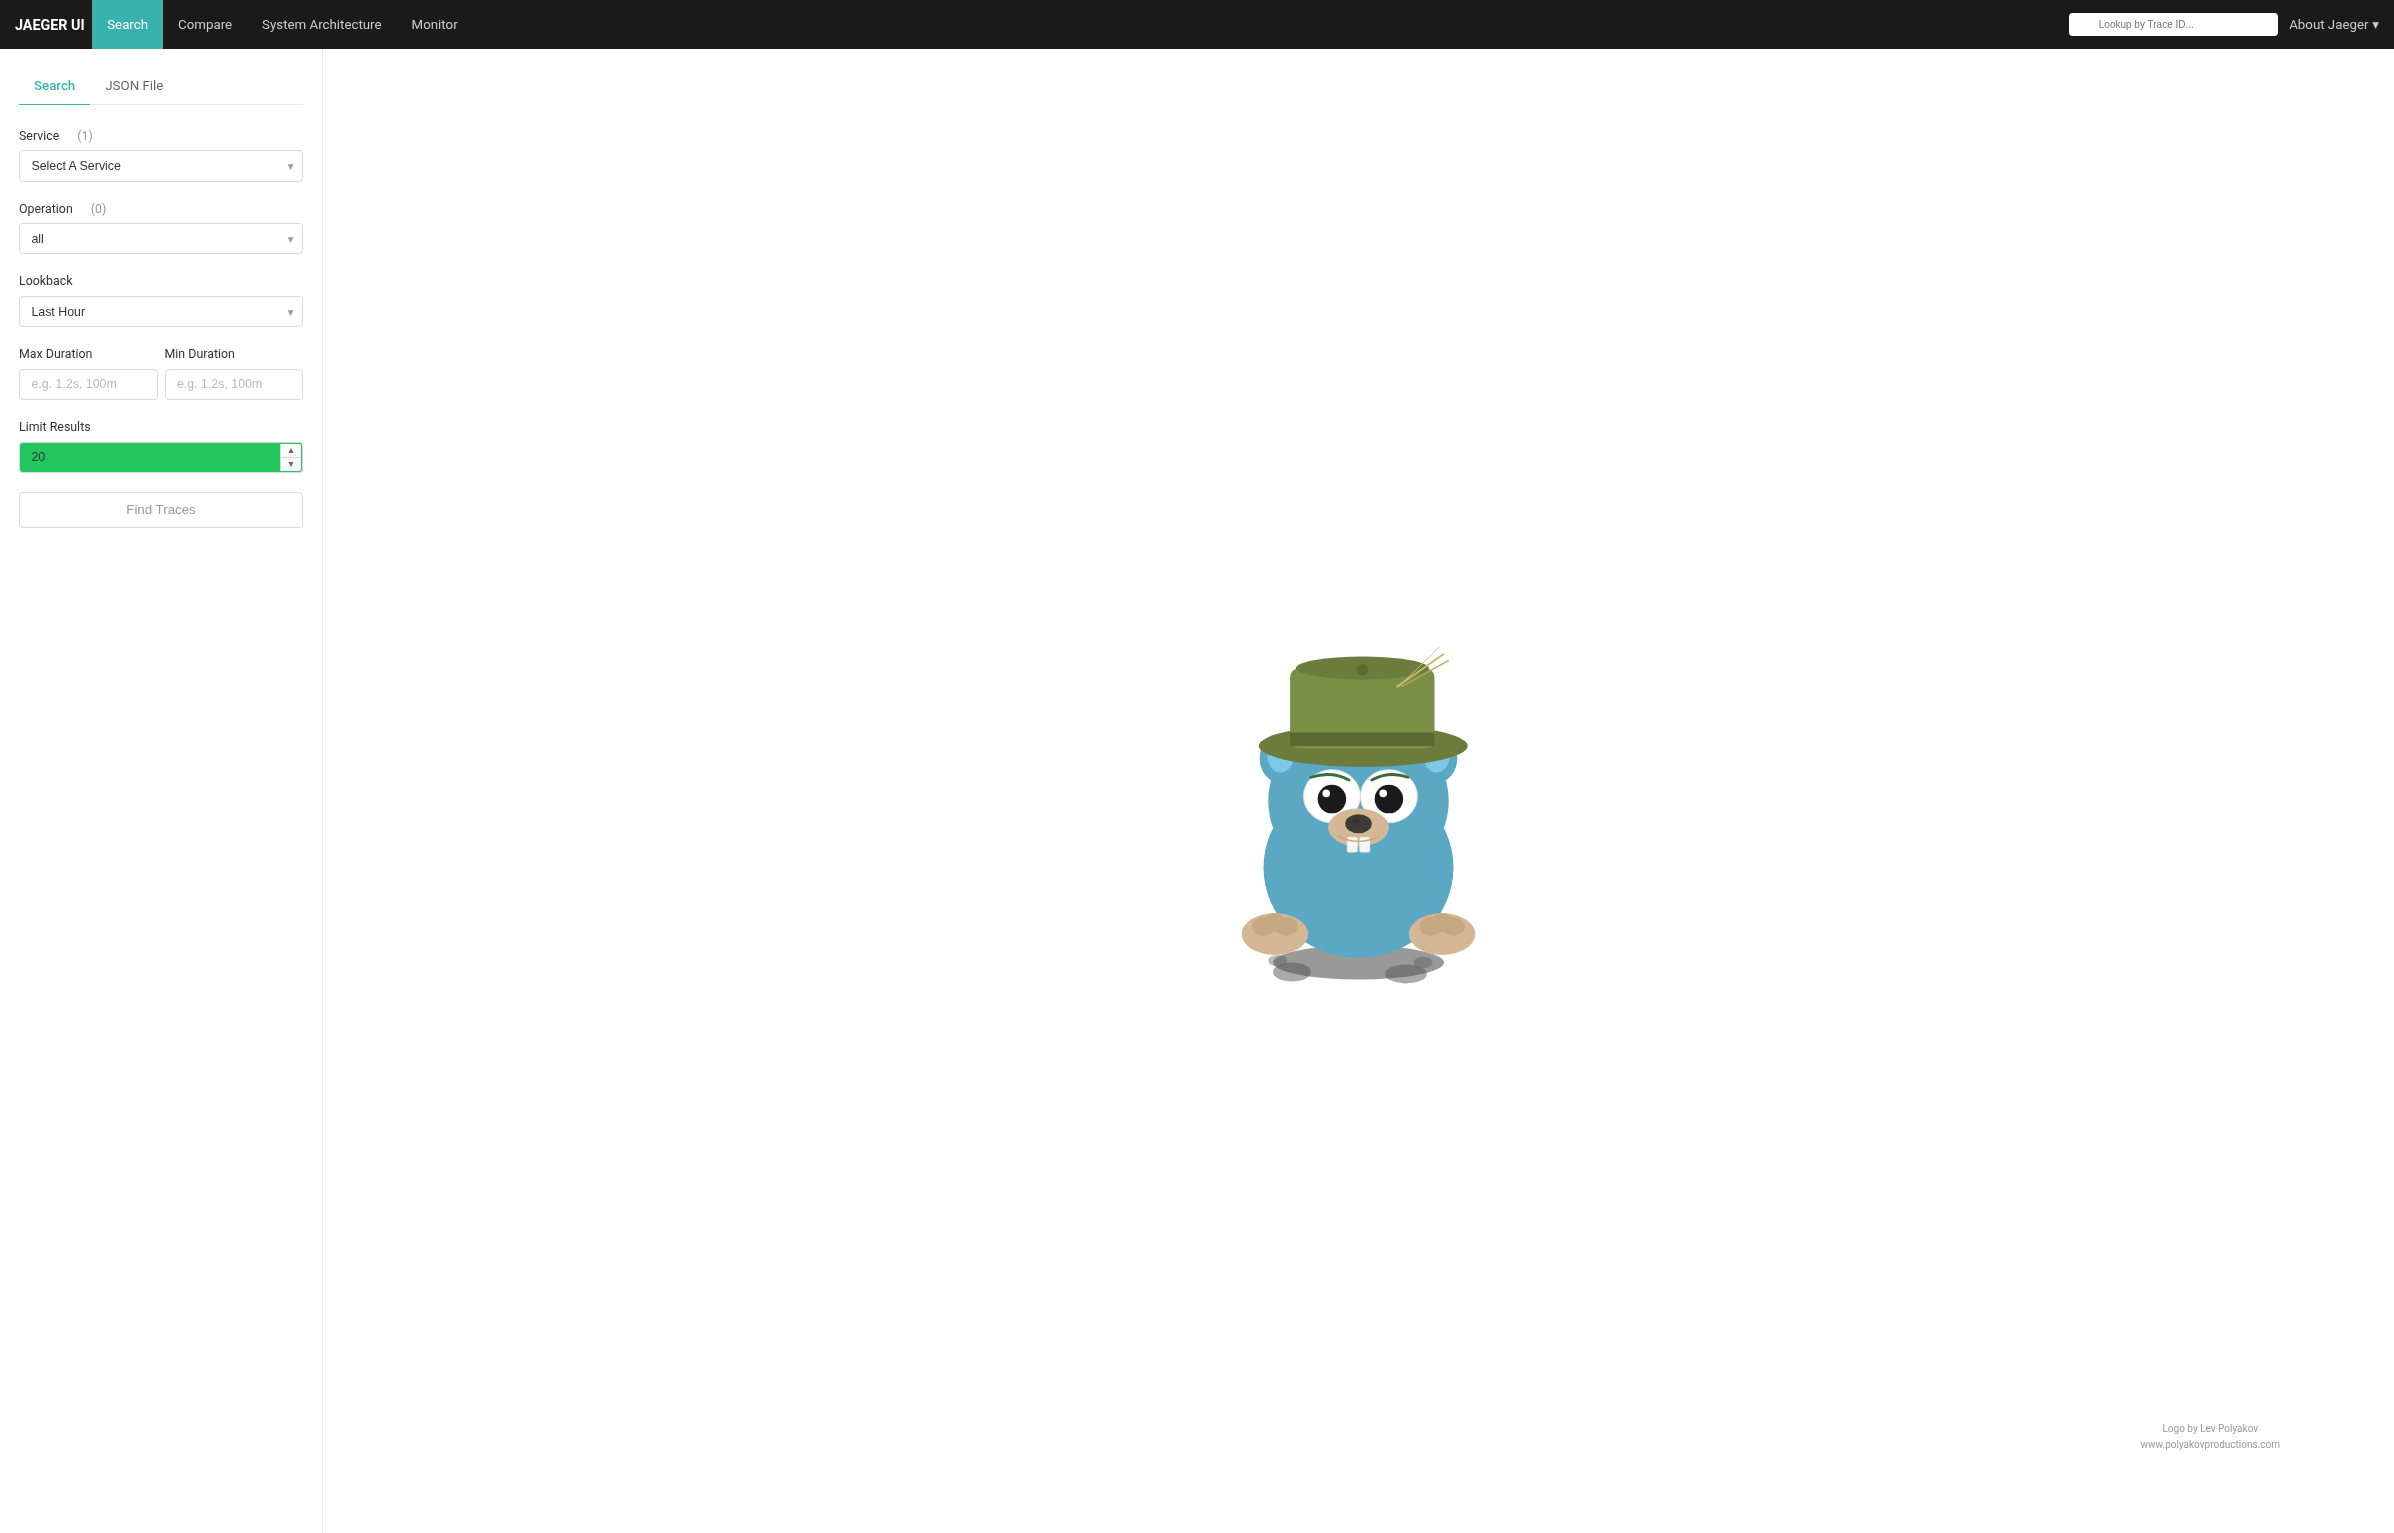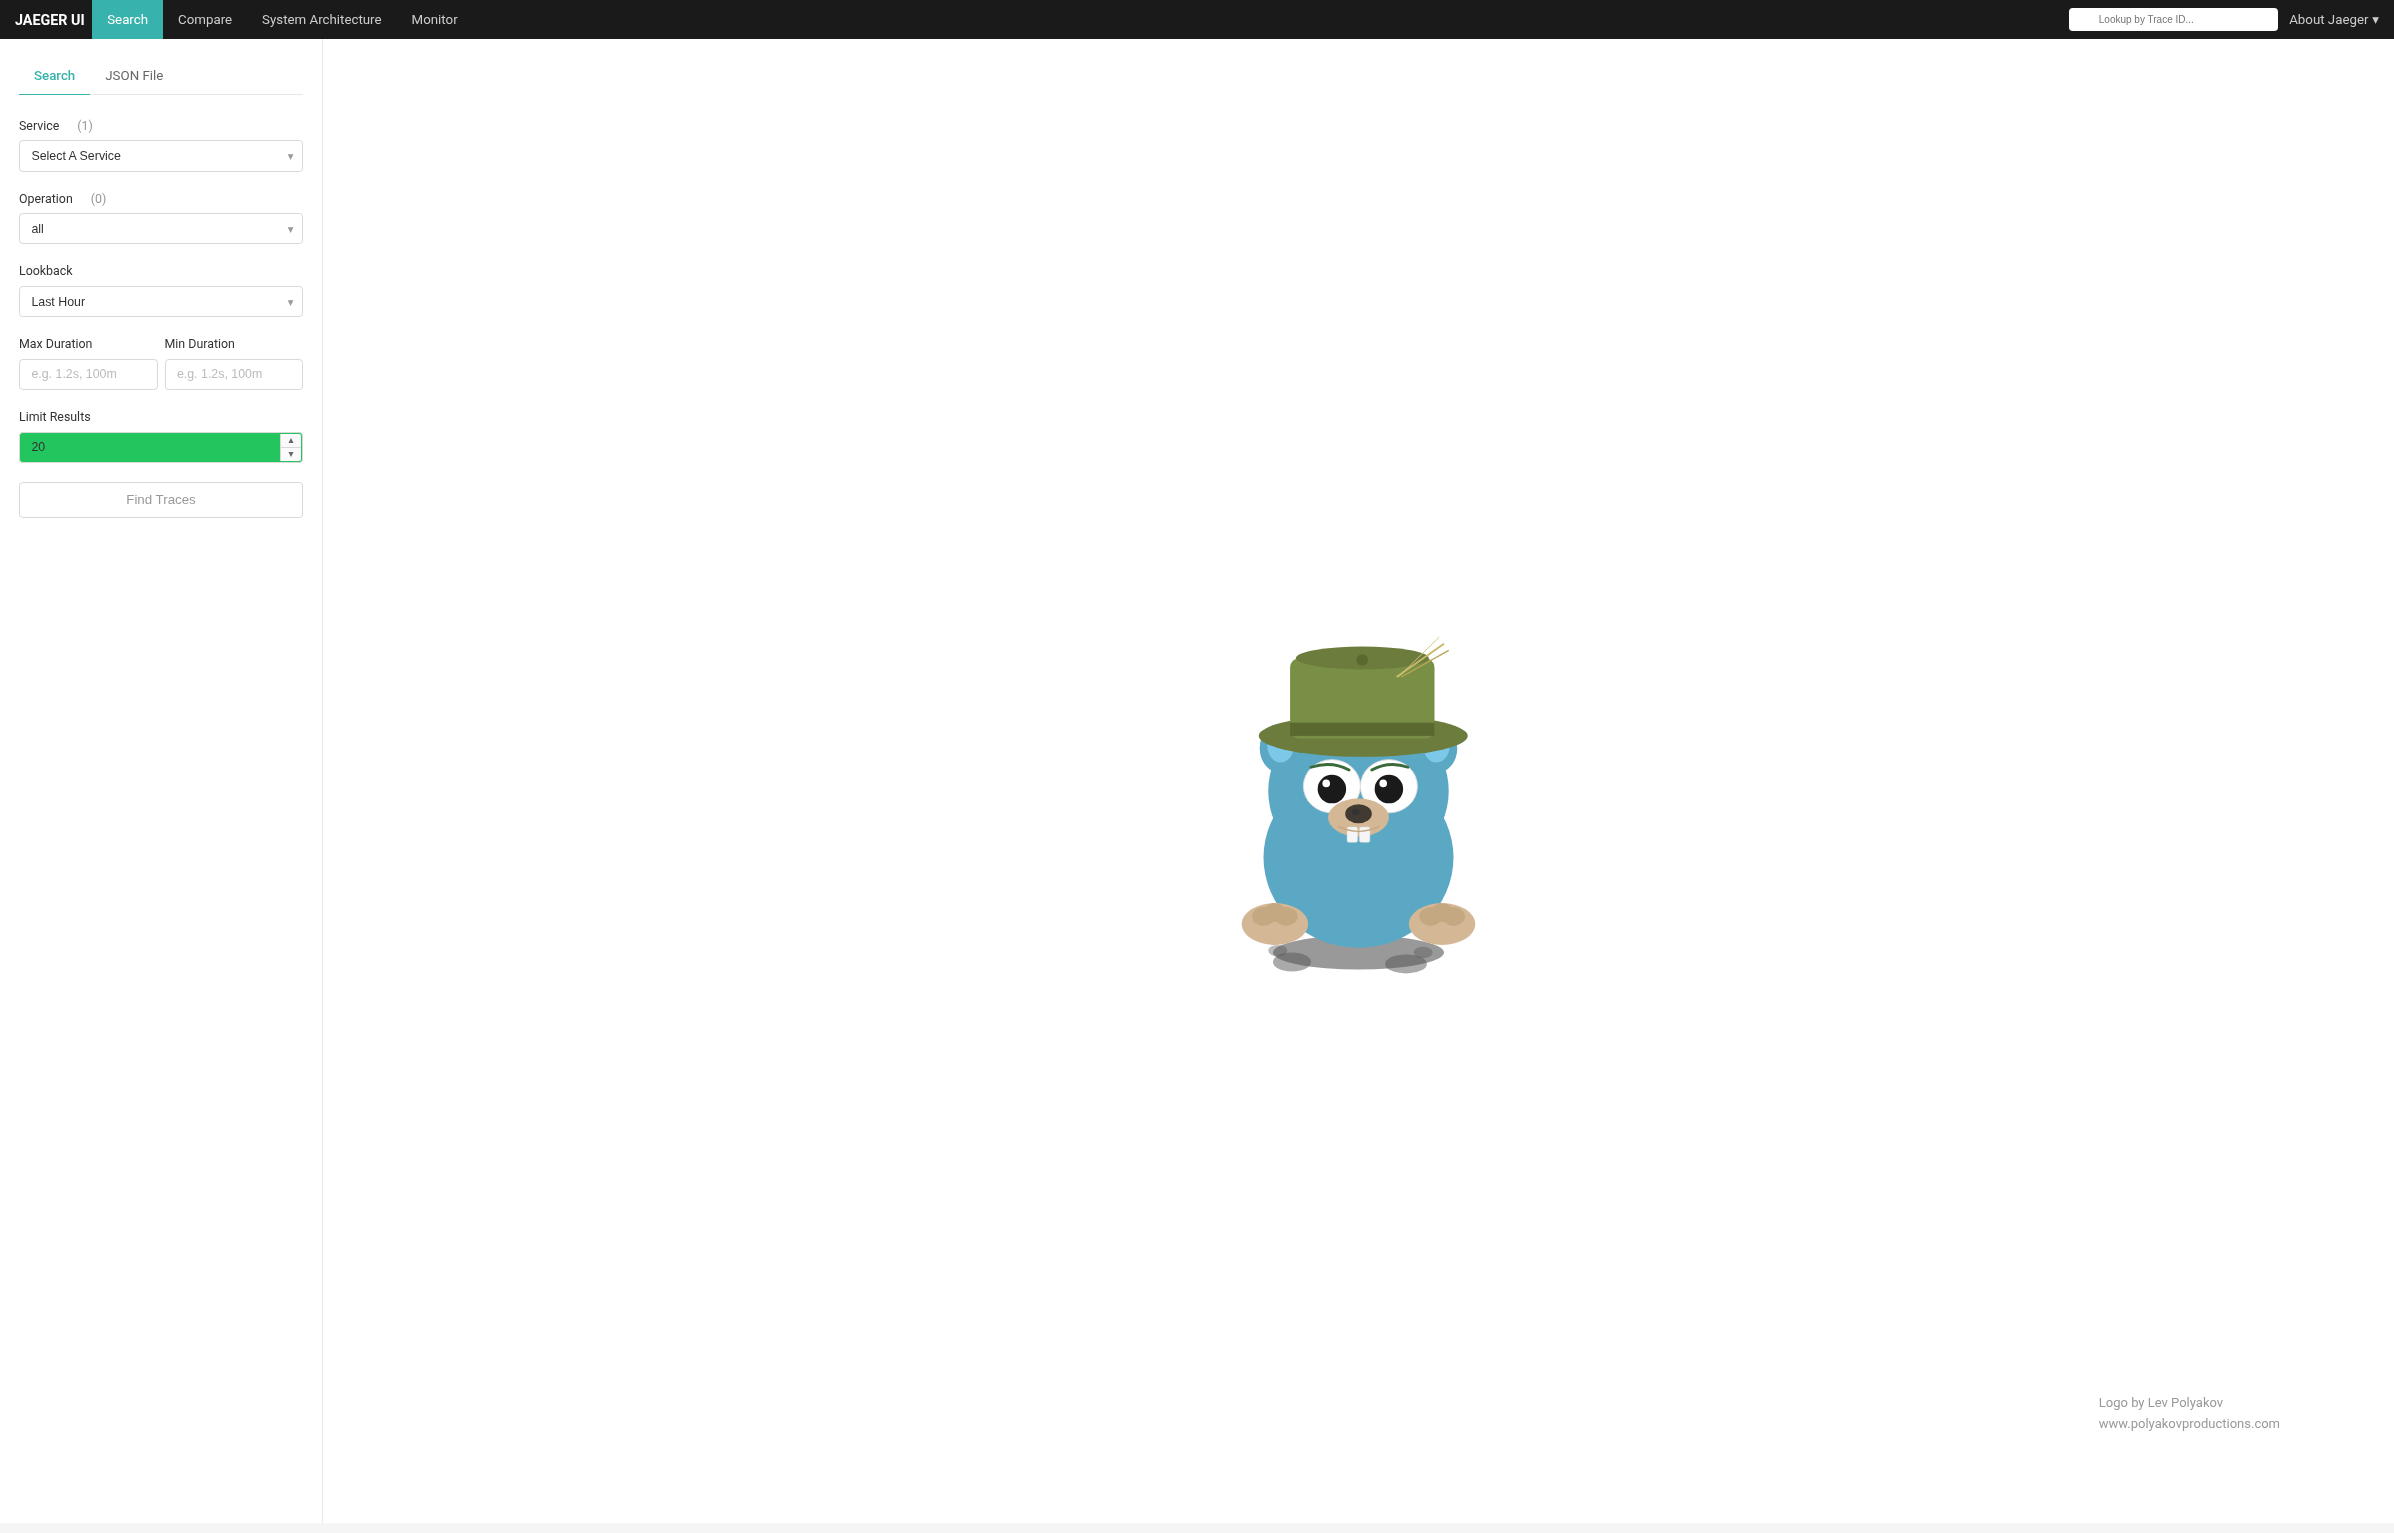--- a/index.html
+++ b/index.html
@@ -1,21 +1,21 @@
 <!DOCTYPE html>
 <html style="font-size:15px"><head>
   <meta charset="utf-8">
   <style>
     * { box-sizing: border-box; margin: 0; padding: 0; }
     body { font-family: -apple-system, BlinkMacSystemFont, 'Segoe UI', Roboto, sans-serif; background: #f5f5f5; min-height: 100vh; }
 
     
     .navbar {
       background: #1a1a1a;
-      height: 39px;
+      height: 49px;
       display: flex;
       align-items: center;
       padding: 0 15px;
       gap: 0;
     }
     .navbar-brand {
       color: #fff;
       font-weight: 700;
       font-size: 14.3px;
       margin-right: 7.6px;
@@ -260,25 +260,25 @@
       position: relative;
     }
 
     .mascot-svg {
       width: 399px;
       height: 399px;
     }
 
     .logo-credit {
       position: absolute;
-      bottom: 88px;
+      bottom: 80px;
       right: 114px;
-      font-size: 13px;
-      color: #999;
-      text-align: left;
+      font-size: 10px;
+      color: #999;
+      text-align: center;
       line-height: 1.6;
     }
   </style>
 </head>
 <body>
 
 <nav class="navbar">
   <span class="navbar-brand">JAEGER UI</span>
   <div class="nav-items">
     <a class="nav-item active">Search</a>

